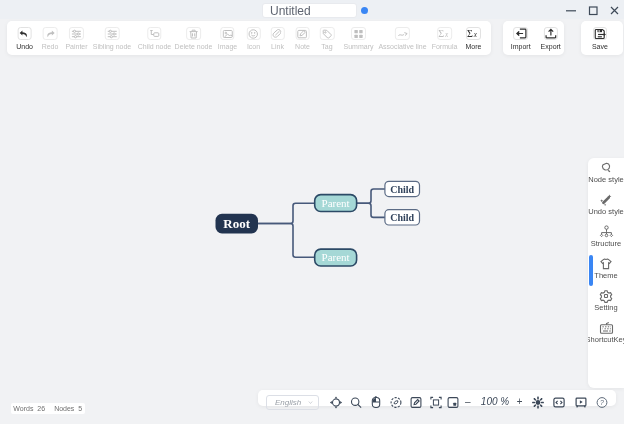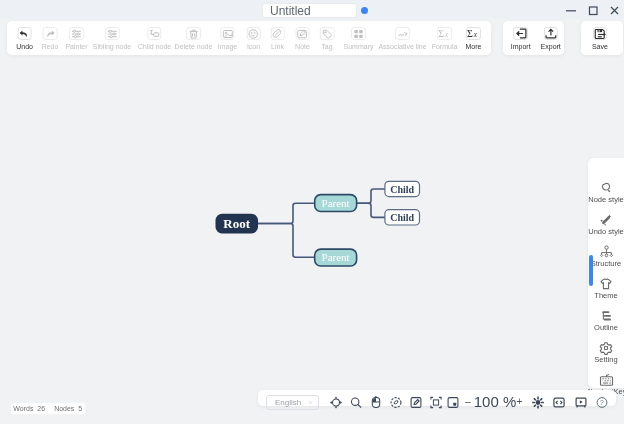--- a/index.html
+++ b/index.html
@@ -10,31 +10,31 @@
 .winbtns { position:absolute; right:0px; top:0; }
 .card { position:absolute; background:#fff; border-radius:5px; box-shadow:0 1px 4px rgba(0,0,0,0.06); }
 #tbar { left:7px; top:21px; width:484px; height:33.5px; }
 #iocard { left:503px; top:21px; width:61px; height:33.5px; }
 #savecard { left:581px; top:21px; width:41.5px; height:33.5px; }
 .tb { position:absolute; top:6px; transform:translateX(-50%); display:flex; flex-direction:column; align-items:center; }
 .ibox { width:14.5px; height:13px; border:1px solid #ececec; border-radius:3px; display:flex; align-items:center; justify-content:center; }
 .en .ibox { border-color:#e2e2e2; }
 .lb { font-size:7px; line-height:8px; margin-top:2.5px; color:#c0c0c0; white-space:nowrap; }
 .en .lb { color:#2f2f2f; }
-#panel { position:absolute; left:588px; top:158px; width:36px; height:230px; background:#fff; border-radius:6px 0 0 6px; box-shadow:0 1px 4px rgba(0,0,0,0.06); padding-top:22px; }
+#panel { position:absolute; left:588px; top:158px; width:36px; height:230px; background:#fff; border-radius:6px 0 0 6px; box-shadow:0 1px 4px rgba(0,0,0,0.06); padding-top:2px; }
 .pi { height:32px; display:flex; flex-direction:column; align-items:center; overflow:hidden; }
 .pic { height:15px; display:flex; align-items:center; justify-content:center; }
 .plb { font-size:7.5px; line-height:9px; color:#4f4f4f; white-space:nowrap; margin-top:-0.5px; }
 #bluebar { position:absolute; left:589px; top:254.5px; width:3.5px; height:31px; border-radius:2px; background:#3a86f4; }
 #wordbar { position:absolute; left:11px; top:402.5px; width:73.5px; height:11.5px; background:#fff; border-radius:2px; display:flex; align-items:center; justify-content:center; gap:9px; font-size:7px; color:#6f6f6f; }
-#bbar { left:258px; top:390px; width:358px; height:16px; }
+#bbar { left:258px; top:390px; width:358px; height:16px;font-style:italic; }
 .sel { position:absolute; left:8px; top:4.5px; width:53px; height:15px; border:1px solid #dcdfe6; border-radius:3px; font-size:8px; color:#9aa0a8; line-height:13.5px; padding-left:8px; }
 .sel .chev { position:absolute; right:5px; top:4px; width:5px; height:5px; }
 .bi { position:absolute; top:5.5px; transform:translateX(-50%); height:13px; display:flex; align-items:center; }
-.btxt { position:absolute; transform:translateX(-50%); font-size:15px; color:#3c4858; top:7px; line-height:10px; }
+.btxt { position:absolute; transform:translateX(-50%); font-size:10px; color:#3c4858; top:7px; line-height:10px; }
 </style></head>
 <body>
 <div class="topbar"></div>
 <div class="titlein">Untitled</div>
 <div class="bluedot"></div>
 <svg class="winbtns" width="60" height="19" viewBox="0 0 60 19" stroke="#3e4a58" stroke-width="1.2" fill="none">
 <path d="M2 10.8 H12"></path>
 <rect x="25.5" y="7" width="7.5" height="7.5"></rect>
 <path d="M47 7 L54 14 M54 7 L47 14"></path>
 </svg>
@@ -276,31 +276,20 @@
 <div class="pi">
       <span class="pic">
         <svg width="14" height="14" viewBox="0 0 14 14" stroke="#6a6a6a" fill="none" stroke-width="1.1">
           <path d="M4.6 2.4 L5.8 1.9 C6 2.7 8 2.7 8.2 1.9 L9.4 2.4 L12 4.6 L10.4 6.4 L9.6 5.8 V11.6 H4.4 V5.8 L3.6 6.4 L2 4.6 Z"></path>
         </svg>
       </span>
       <span class="plb">Theme</span>
     </div>
 <div class="pi">
       <span class="pic">
-        <svg width="14" height="14" viewBox="0 0 14 14" fill="#6a6a6a">
-          <rect x="3.2" y="2.2" width="7.2" height="1.9" rx="0.95"></rect>
-          <rect x="4.8" y="5.9" width="7.2" height="1.9" rx="0.95"></rect>
-          <rect x="4.8" y="9.6" width="7.2" height="1.9" rx="0.95"></rect>
-          <rect x="3.8" y="3.4" width="1.1" height="7.2"></rect>
-        </svg>
-      </span>
-      <span class="plb">Outline</span>
-    </div>
-<div class="pi">
-      <span class="pic">
         <svg width="14" height="14" viewBox="0 0 14 14" stroke="#6a6a6a" fill="none" stroke-width="1.1">
           <path d="M5.9 1.8 h2.2 l0.5 1.5 1.4 0.8 1.6 -0.4 1.1 1.9 -1.1 1.2 v1.6 l1.1 1.2 -1.1 1.9 -1.6 -0.4 -1.4 0.8 -0.5 1.5 H5.9 l-0.5 -1.5 -1.4 -0.8 -1.6 0.4 -1.1 -1.9 1.1 -1.2 V6.8 L1.3 5.6 l1.1 -1.9 1.6 0.4 1.4 -0.8 Z"></path>
           <rect x="5.5" y="5.5" width="3" height="3" rx="0.6"></rect>
         </svg>
       </span>
       <span class="plb">Setting</span>
     </div>
 <div class="pi">
       <span class="pic">
         <svg width="15" height="14" viewBox="0 0 15 14" stroke="#6a6a6a" fill="none" stroke-width="1.1">

